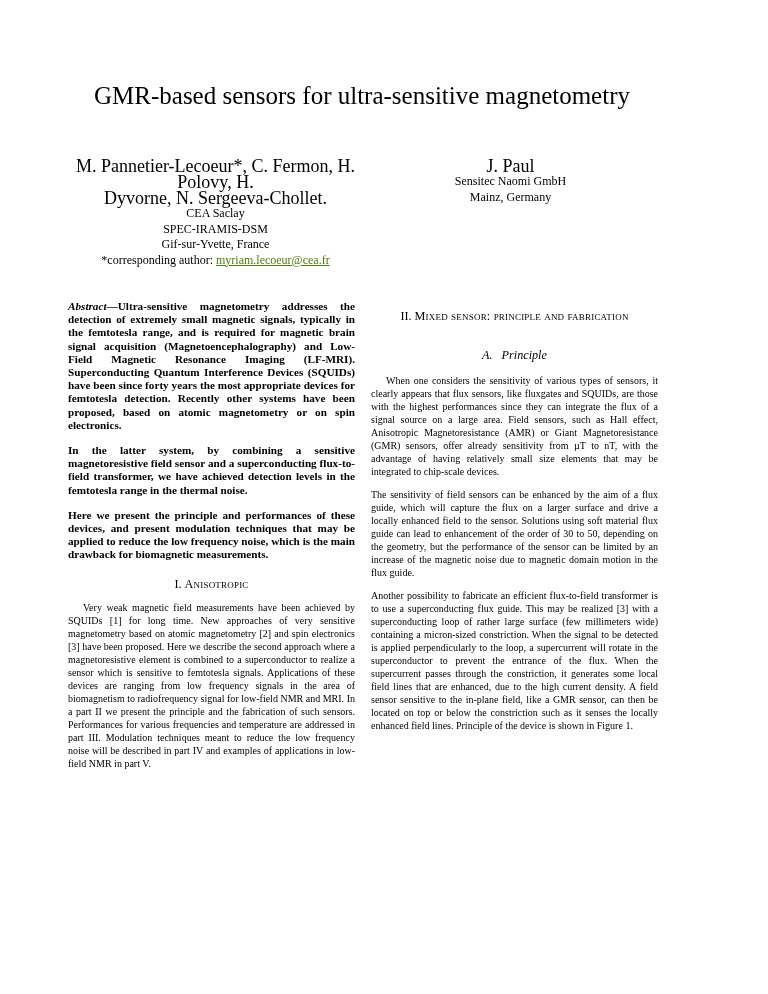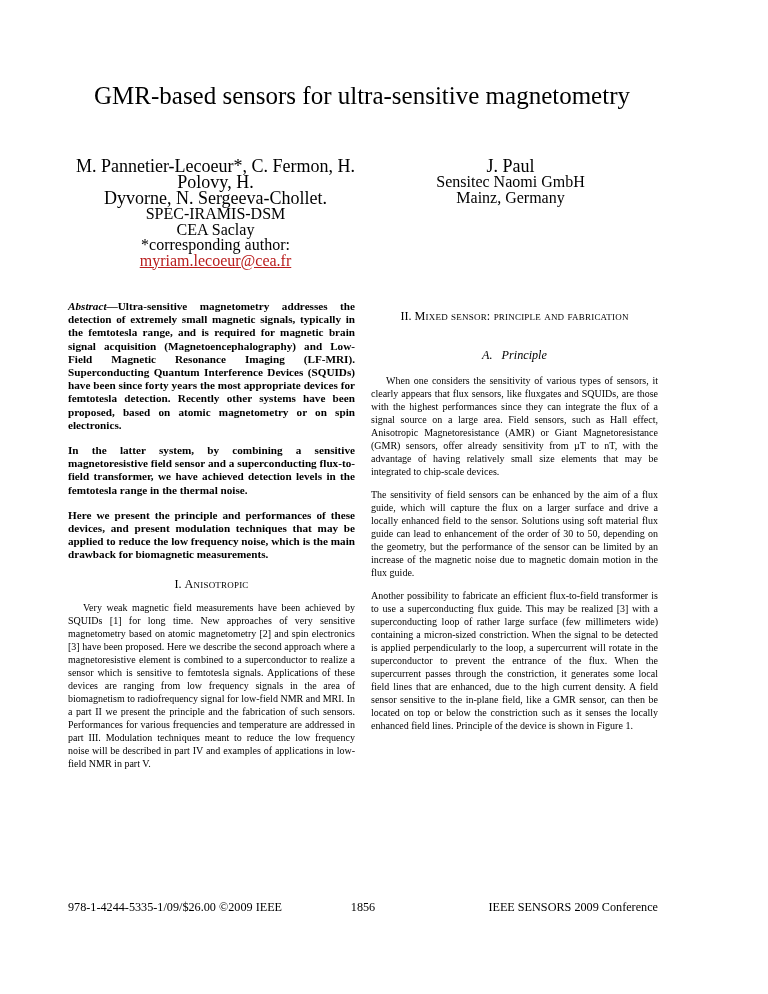--- a/index.html
+++ b/index.html
@@ -20,22 +20,22 @@
     font-weight: normal;
     margin: 0;
   }
   .authors {
     position: absolute;
     top: 158px; left: 68px; right: 66px;
     display: flex;
   }
   .author-block { width: 50%; text-align: center; }
   .author-names { font-size: 18px; line-height: 16px; }
-  .affil-line { font-size: 16px; line-height: 15.5px; }
-  .email-link { color: #b91c1c; text-decoration: underline; cursor: pointer; }
+  .affil-line { font-size: 12px; line-height: 15.5px; }
+  .email-link { color: #4d7c0f; text-decoration: underline; cursor: pointer; }
   .columns {
     position: absolute;
     top: 300px; left: 68px; right: 66px;
     display: flex;
     gap: 16px;
   }
   .col { width: 50%; text-align: justify; }
   .abstract-par {
     font-size: 11.2px;
     font-weight: bold;
@@ -84,22 +84,23 @@
 <div class="page">
 
   <h1 class="title">GMR-based sensors for ultra-sensitive magnetometry</h1>
 
   <div class="authors">
     <div class="author-block">
       <div class="author-names">
         <span>M. Pannetier-Lecoeur*, C. Fermon, H. Polovy, H.</span><br>
         <span>Dyvorne, N. Sergeeva-Chollet.</span>
       </div>
+      <div class="affil-line">CEA Saclay</div>
       <div class="affil-line">SPEC-IRAMIS-DSM</div>
-      <div class="affil-line">CEA Saclay</div>
+      <div class="affil-line">Gif-sur-Yvette, France</div>
       <div class="affil-line">
         <span>*corresponding author: </span><a class="email-link">myriam.lecoeur@cea.fr</a>
       </div>
     </div>
     <div class="author-block">
       <div class="author-names">J. Paul</div>
       <div class="affil-line">Sensitec Naomi GmbH</div>
       <div class="affil-line">Mainz, Germany</div>
     </div>
   </div>
@@ -121,19 +122,14 @@
 
       <h3 class="subsection-heading"><span class="sub-num">A.</span><span>Principle</span></h3>
 
       <p class="body-par first-indent">When one considers the sensitivity of various types of sensors, it clearly appears that flux sensors, like fluxgates and SQUIDs, are those with the highest performances since they can integrate the flux of a signal source on a large area. Field sensors, such as Hall effect, Anisotropic Magnetoresistance (AMR) or Giant Magnetoresistance (GMR) sensors, offer already sensitivity from µT to nT, with the advantage of having relatively small size elements that may be integrated to chip-scale devices.</p>
       <p class="body-par">The sensitivity of field sensors can be enhanced by the aim of a flux guide, which will capture the flux on a larger surface and drive a locally enhanced field to the sensor. Solutions using soft material flux guide can lead to enhancement of the order of 30 to 50, depending on the geometry, but the performance of the sensor can be limited by an increase of the magnetic noise due to magnetic domain motion in the flux guide.</p>
       <p class="body-par">Another possibility to fabricate an efficient flux-to-field transformer is to use a superconducting flux guide. This may be realized [3] with a superconducting loop of rather large surface (few millimeters wide) containing a micron-sized constriction. When the signal to be detected is applied perpendicularly to the loop, a supercurrent will rotate in the superconductor to prevent the entrance of the flux. When the supercurrent passes through the constriction, it generates some local field lines that are enhanced, due to the high current density. A field sensor sensitive to the in-plane field, like a GMR sensor, can then be located on top or below the constriction such as it senses the locally enhanced field lines. Principle of the device is shown in Figure 1.</p>
     </div>
 
   </div>
 
-  <div class="footer">
-    <span class="footer-left">978-1-4244-5335-1/09/$26.00 ©2009 IEEE</span>
-    <span class="footer-center">1856</span>
-    <span class="footer-right">IEEE SENSORS 2009 Conference</span>
-  </div>
 
 </div>
 
 </body></html>

